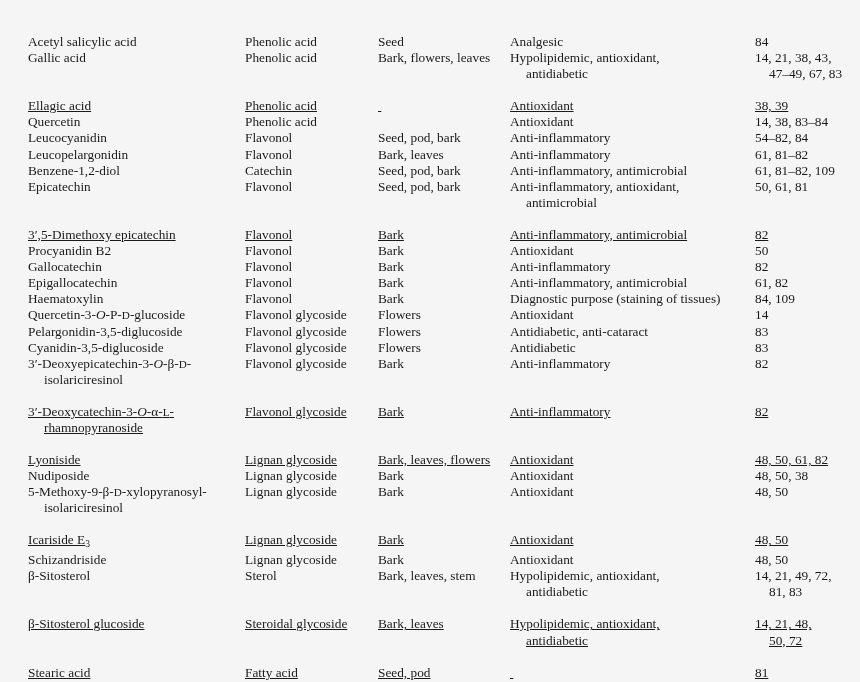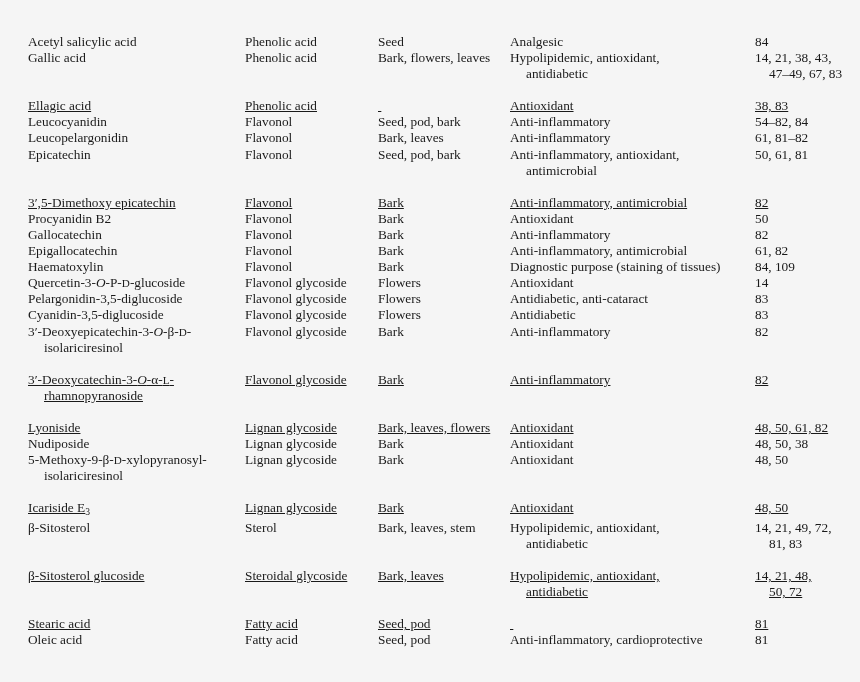--- a/index.html
+++ b/index.html
@@ -75,35 +75,49 @@
           <td class="c-class">Phenolic acid</td>
           <td class="c-part">Bark, flowers, leaves</td>
           <td class="c-activity">Hypolipidemic, antioxidant,<span class="cont">antidiabetic</span></td>
           <td class="c-refs">14, 21, 38, 43,<span class="cont-ref">47–49, 67, 83</span></td>
         </tr>
         <tr class="gap-before">
           <td class="c-compound">Ellagic acid</td>
           <td class="c-class">Phenolic acid</td>
           <td class="c-part">&nbsp;</td>
           <td class="c-activity">Antioxidant</td>
-          <td class="c-refs">38, 83</td>
+          <td class="c-refs">38, 39</td>
+        </tr>
+        <tr>
+          <td class="c-compound">Quercetin</td>
+          <td class="c-class">Phenolic acid</td>
+          <td class="c-part">&nbsp;</td>
+          <td class="c-activity">Antioxidant</td>
+          <td class="c-refs">14, 38, 83–84</td>
         </tr>
         <tr>
           <td class="c-compound">Leucocyanidin</td>
           <td class="c-class">Flavonol</td>
           <td class="c-part">Seed, pod, bark</td>
           <td class="c-activity">Anti-inflammatory</td>
           <td class="c-refs">54–82, 84</td>
         </tr>
         <tr>
           <td class="c-compound">Leucopelargonidin</td>
           <td class="c-class">Flavonol</td>
           <td class="c-part">Bark, leaves</td>
           <td class="c-activity">Anti-inflammatory</td>
           <td class="c-refs">61, 81–82</td>
+        </tr>
+        <tr>
+          <td class="c-compound">Benzene-1,2-diol</td>
+          <td class="c-class">Catechin</td>
+          <td class="c-part">Seed, pod, bark</td>
+          <td class="c-activity">Anti-inflammatory, antimicrobial</td>
+          <td class="c-refs">61, 81–82, 109</td>
         </tr>
         <tr>
           <td class="c-compound">Epicatechin</td>
           <td class="c-class">Flavonol</td>
           <td class="c-part">Seed, pod, bark</td>
           <td class="c-activity">Anti-inflammatory, antioxidant,<span class="cont">antimicrobial</span></td>
           <td class="c-refs">50, 61, 81</td>
         </tr>
         <tr class="gap-before">
           <td class="c-compound">3′,5-Dimethoxy epicatechin</td>
@@ -191,20 +205,27 @@
         </tr>
         <tr>
           <td class="c-compound">5-Methoxy-9-β-<span class="smallcap">D</span>-xylopyranosyl-<span class="cont">isolariciresinol</span></td>
           <td class="c-class">Lignan glycoside</td>
           <td class="c-part">Bark</td>
           <td class="c-activity">Antioxidant</td>
           <td class="c-refs">48, 50</td>
         </tr>
         <tr class="gap-before">
           <td class="c-compound">Icariside E<span class="sub">3</span></td>
+          <td class="c-class">Lignan glycoside</td>
+          <td class="c-part">Bark</td>
+          <td class="c-activity">Antioxidant</td>
+          <td class="c-refs">48, 50</td>
+        </tr>
+        <tr>
+          <td class="c-compound">Schizandriside</td>
           <td class="c-class">Lignan glycoside</td>
           <td class="c-part">Bark</td>
           <td class="c-activity">Antioxidant</td>
           <td class="c-refs">48, 50</td>
         </tr>
         <tr>
           <td class="c-compound">β-Sitosterol</td>
           <td class="c-class">Sterol</td>
           <td class="c-part">Bark, leaves, stem</td>
           <td class="c-activity">Hypolipidemic, antioxidant,<span class="cont">antidiabetic</span></td>

